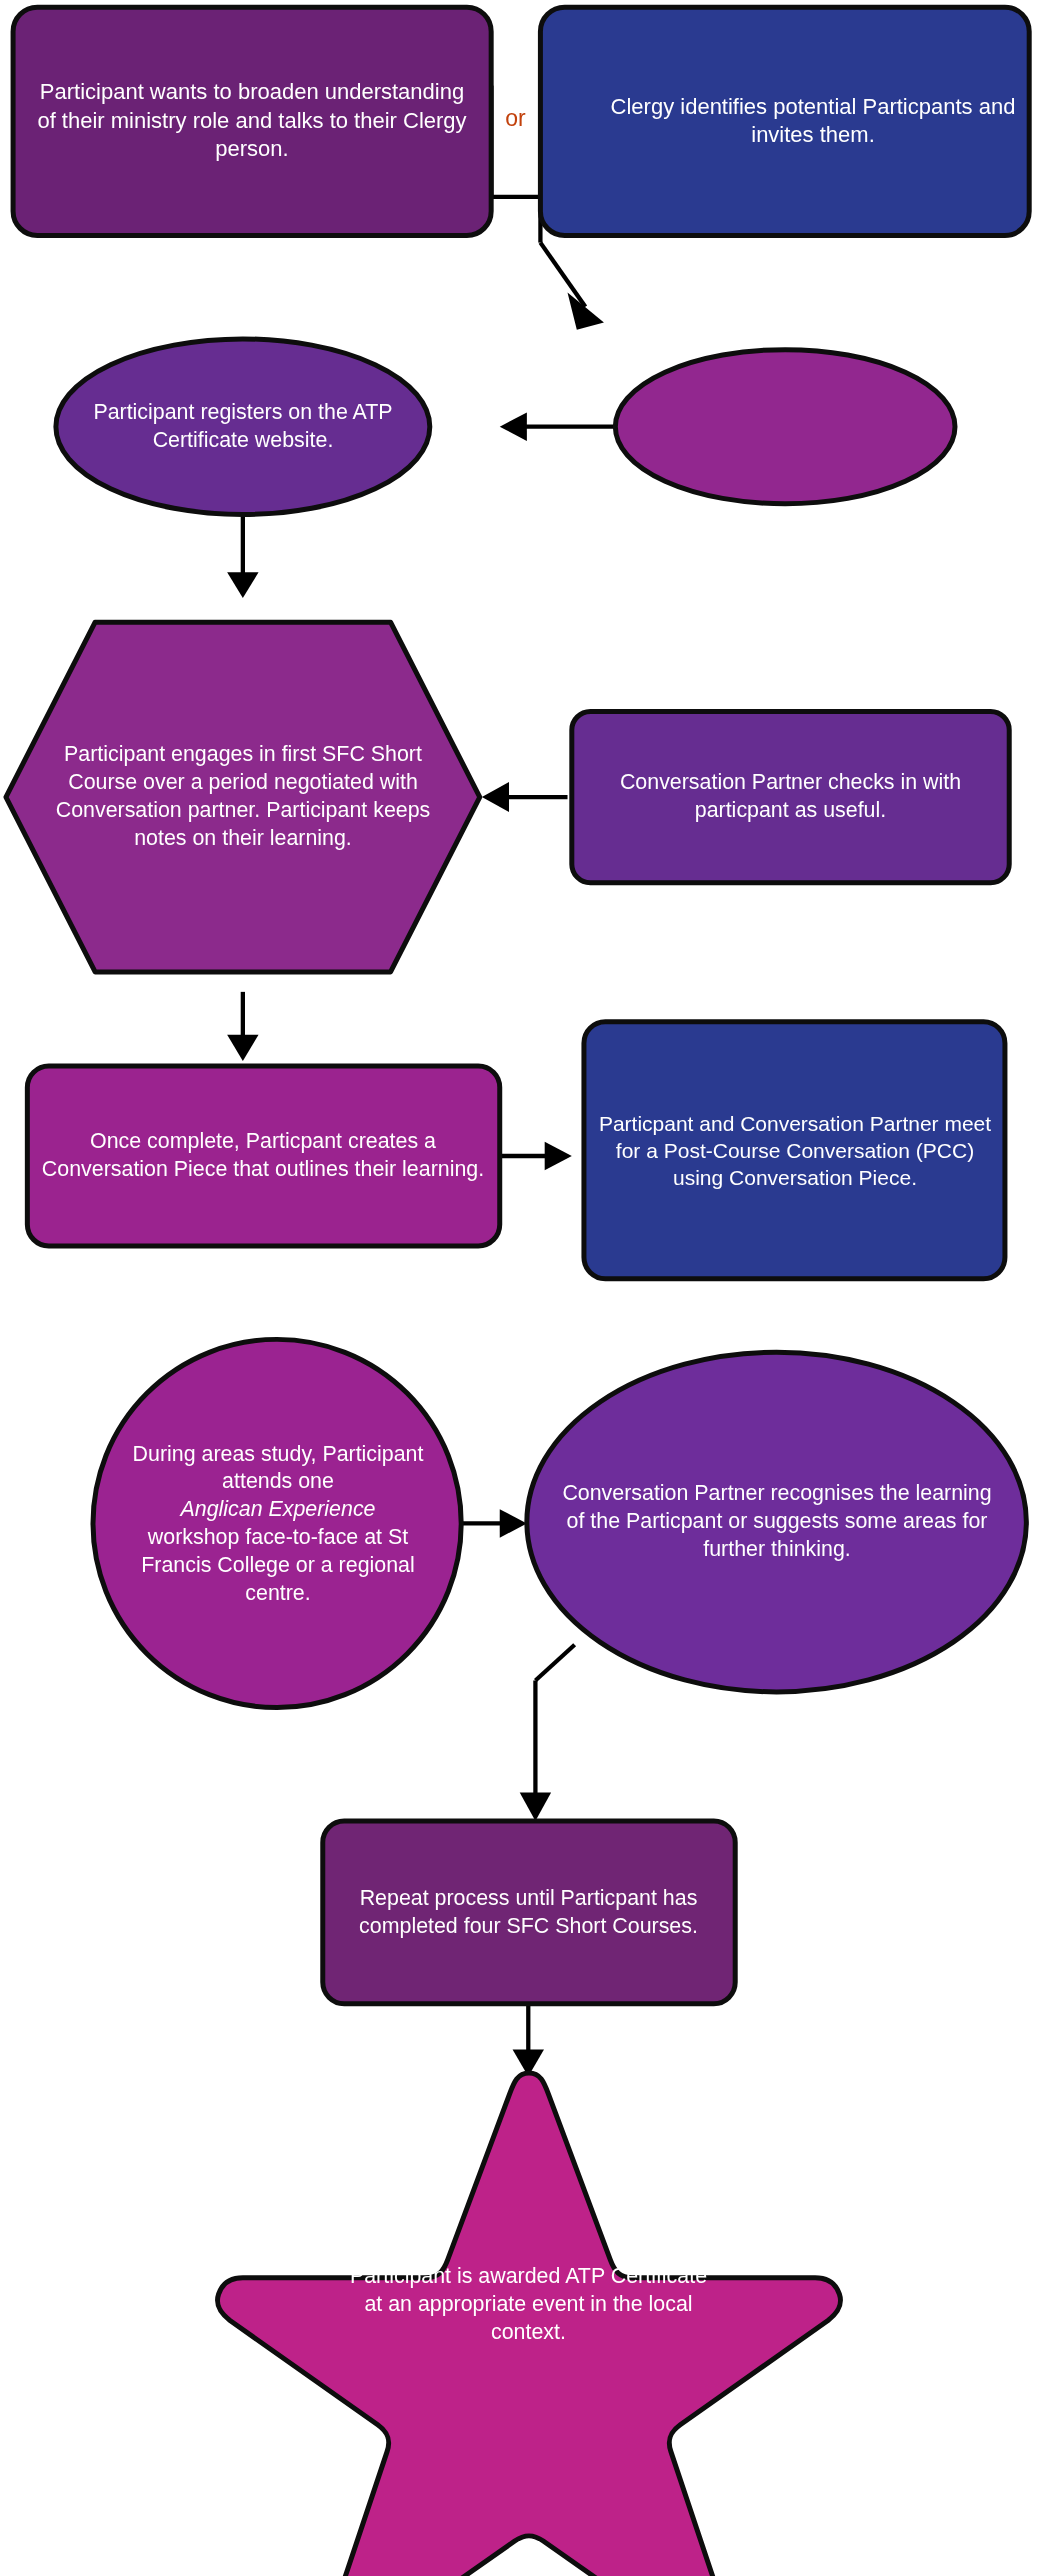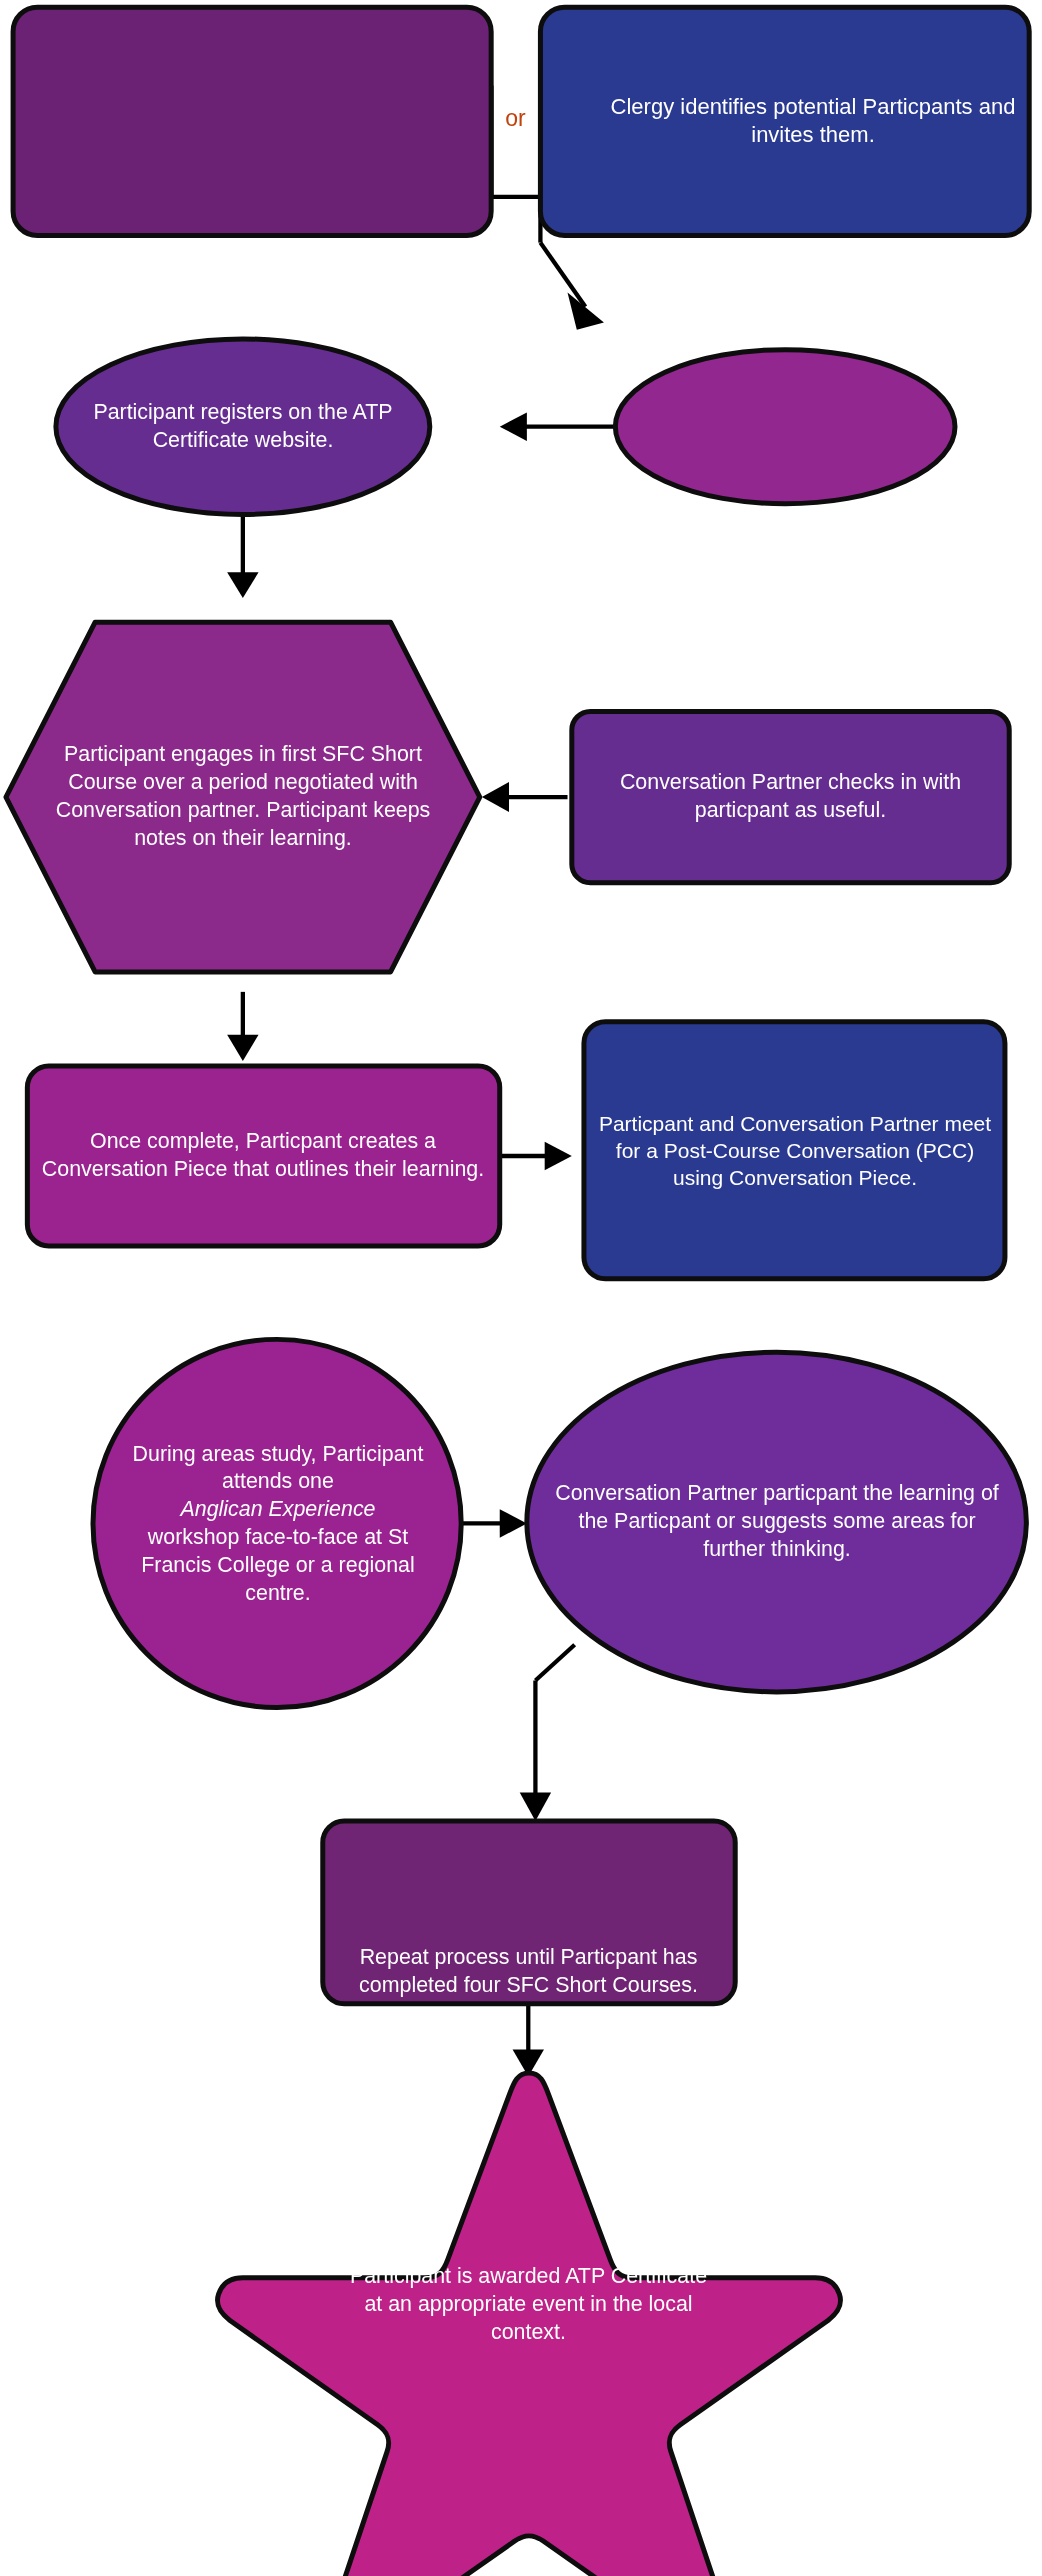--- a/index.html
+++ b/index.html
@@ -170,20 +170,23 @@
              L 322,3252
              C 308,3241 301,3230 306,3215
              C 311,3200 322,3192 340,3192
              L 596,3192
              C 614,3192 621,3183 627,3167
              L 714,2934
              C 720,2918 725,2905 741,2905 Z" fill="#BE2289"></path>
 
   </svg>
 
+  <div class="node-text" style="left:28.5px; top:7.1px; width:447px; height:228px; font-size:22px;">
+    <span>Participant wants to broaden understanding of their ministry role and talks to their Clergy person.</span>
+  </div>
 
   <div class="node-text" style="left:592px; top:7.1px; width:442px; height:228px; font-size:22px;">
     <span>Clergy identifies potential Particpants and invites them.</span>
   </div>
 
   <div class="label-or" style="left:495px; top:107px; width:41px;">or</div>
 
   <div class="node-text" style="left:86px; top:341px; width:314px; height:171px; font-size:21.4px;">
     <span>Participant registers on the ATP Certificate website.</span>
   </div>
@@ -203,24 +206,24 @@
 
   <div class="node-text" style="left:598px; top:1022px; width:394px; height:257px; font-size:21px;">
     <span>Particpant and Conversation Partner meet for a Post-Course Conversation (PCC) using Conversation Piece.</span>
   </div>
 
   <div class="node-text" style="left:113px; top:1374px; width:330px; height:300px; font-size:21.4px;">
     <span id="anglican-runs"><span>During areas study, Participant attends one </span><span class="ital">Anglican Experience</span><span> workshop face-to-face at St Francis College or a regional centre.</span></span>
   </div>
 
   <div class="node-text" style="left:551px; top:1397px; width:452px; height:250px; font-size:21.4px;">
-    <span>Conversation Partner particpant the learning of the Particpant or suggests some areas for further thinking.</span>
-  </div>
-
-  <div class="node-text" style="left:335px; top:1880px; width:387px; height:183px; font-size:21.4px;">
+    <span>Conversation Partner recognises the learning of the Particpant or suggests some areas for further thinking.</span>
+  </div>
+
+  <div class="node-text" style="left:335px; top:1821px; width:387px; height:183px; font-size:21.4px;">
     <span>Repeat process until Particpant has completed four SFC Short Courses.</span>
   </div>
 
   <div class="node-text" style="left:343px; top:2212px; width:371px; height:186px; font-size:21.4px;">
     <span>Participant is awarded ATP Certificate at an appropriate event in the local context.</span>
   </div>
 
 </div>
 
 

